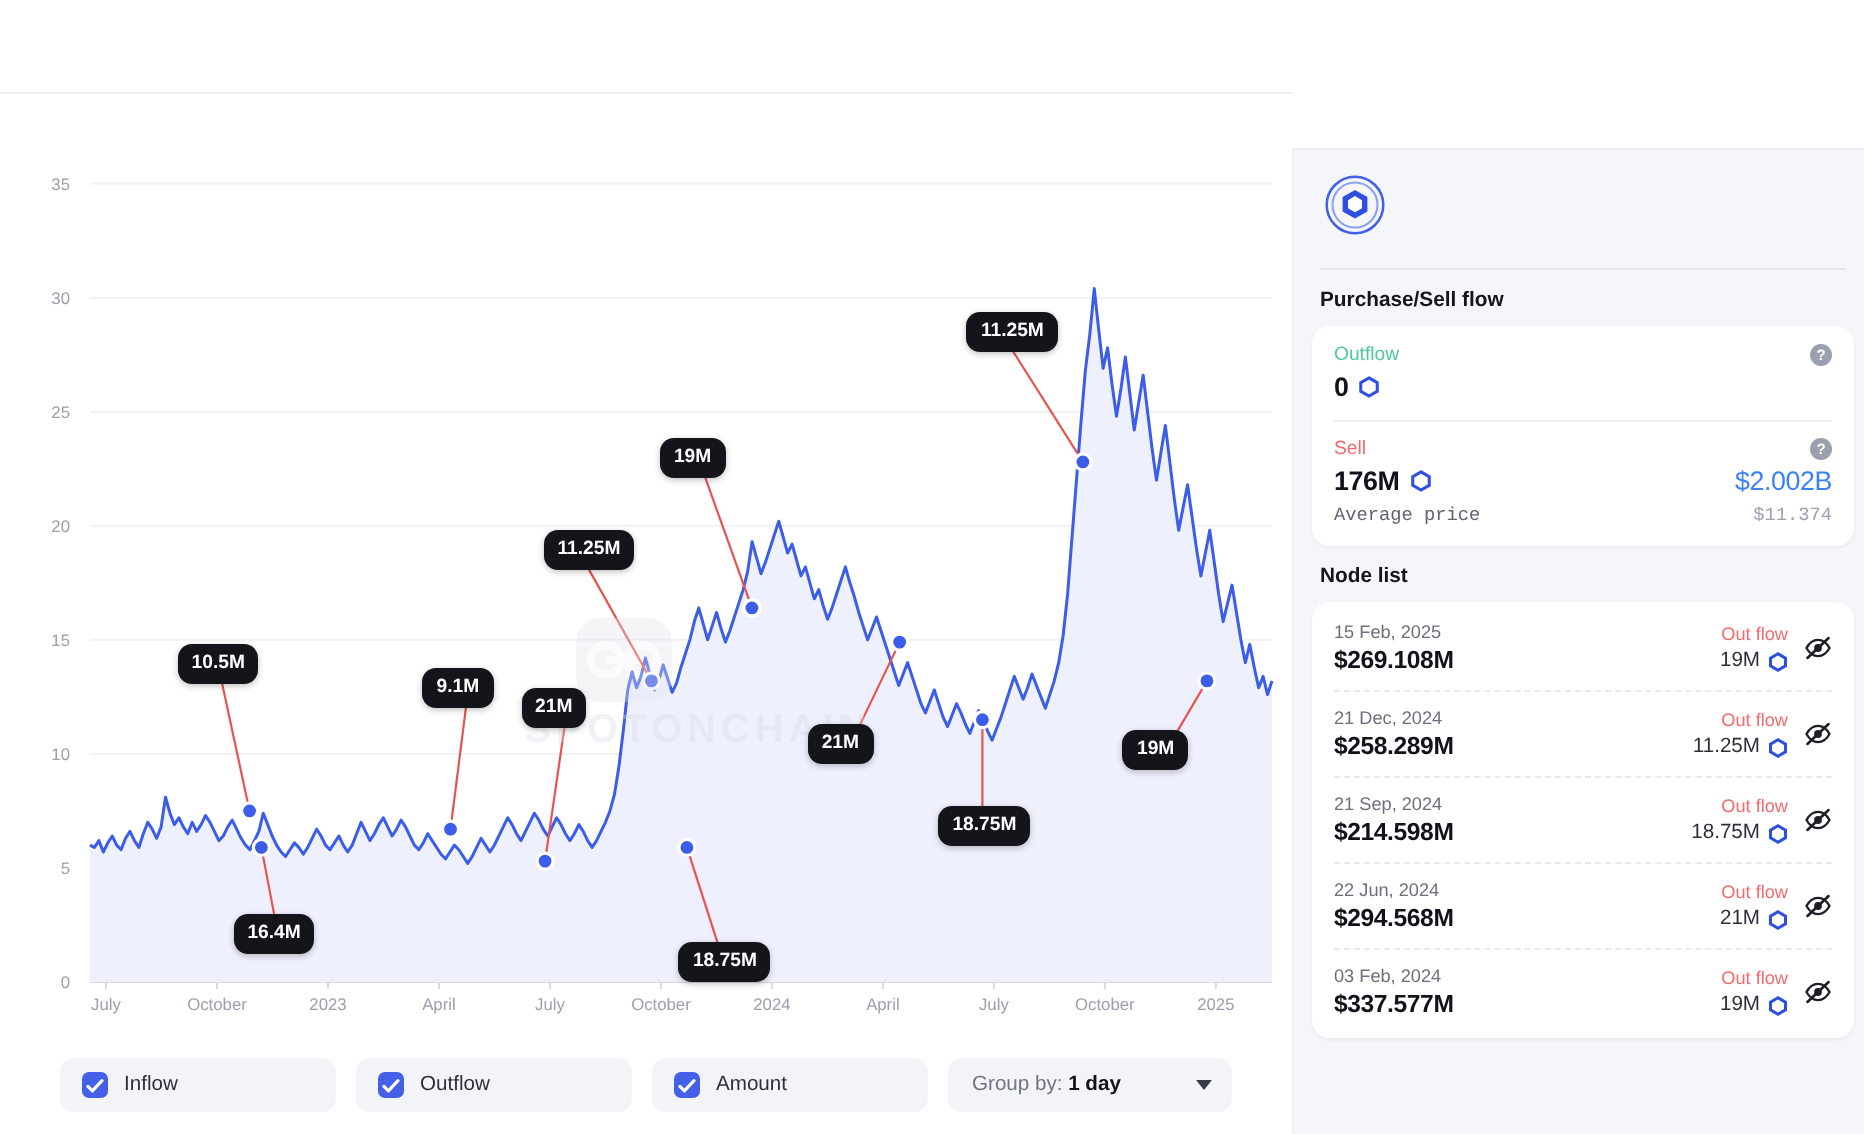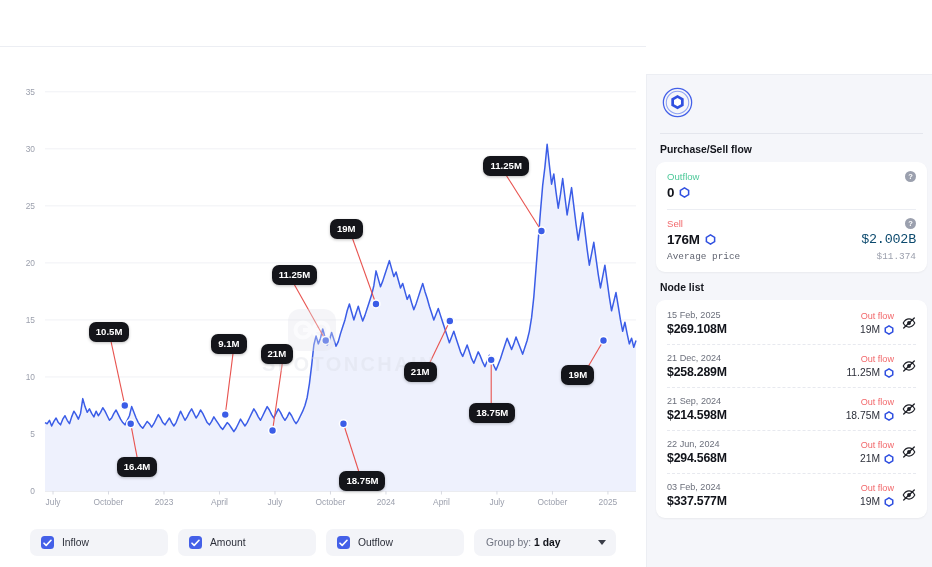--- a/index.html
+++ b/index.html
@@ -60,21 +60,21 @@
                box-shadow: 0 1px 2px rgba(20,22,29,.05); }
   .flow-row-top { display:flex; justify-content:space-between; align-items:flex-start; }
   .flow-lbl { font-size:9.6px; font-weight:500; }
   .flow-lbl.buy { color:#4ec99a; }
   .flow-lbl.sell { color:#f2696c; }
   .qmark { width:11px;height:11px;border-radius:50%;background:#9ba0ae;color:#fff;font-size:7.5px;
            display:flex;align-items:center;justify-content:center;font-weight:700; flex:none; }
   .amt-line { display:flex; align-items:center; justify-content:space-between; margin-top:3px; }
   .amt-l { display:flex; align-items:center; gap:5px; }
   .amt { font-size:13.4px; font-weight:700; color:#11131a; letter-spacing:-.2px; }
-  .usd { font-size:13.4px; color:#0c4a6e; font-weight:400; letter-spacing:-.2px;font-family:Liberation Mono, monospace; }
+  .usd { font-size:13.4px; color:#3b82f6; font-weight:400; letter-spacing:-.2px; }
   .inner-div { height:1px; background:#eceef3; margin: 9px 0 8px 0; }
   .avg-line { display:flex; justify-content:space-between; margin-top:4px;font-family:Liberation Mono, monospace; }
   .avg-l { font-size:9.4px; color:#5f636f; }
   .avg-r { font-size:9.4px; color:#9ca0ad; }
 
   .node-card { background:#fff; border-radius:9px; padding: 2px 11px; margin-top: 1px;
                box-shadow: 0 1px 2px rgba(20,22,29,.05); }
   .node-row { display:flex; justify-content:space-between; align-items:center;
               padding: 8px 0 8px 0; border-bottom:1px dashed #e7e9ef; }
   .node-row:last-child { border-bottom:none; }
@@ -196,30 +196,30 @@
           </span>
           <span>Inflow</span>
         </div>
 
         <div class="chip">
           <span class="cbx">
             <svg width="9" height="8" viewBox="0 0 9 8">
                 <path d="M1 4.2 L3.2 6.4 L8 1.3" stroke="#fff" stroke-width="1.6" fill="none" stroke-linecap="round" stroke-linejoin="round"></path>
               </svg>
           </span>
-          <span>Amount</span>
+          <span>Outflow</span>
         </div>
 
         <div class="chip">
           <span class="cbx">
             <svg width="9" height="8" viewBox="0 0 9 8">
                 <path d="M1 4.2 L3.2 6.4 L8 1.3" stroke="#fff" stroke-width="1.6" fill="none" stroke-linecap="round" stroke-linejoin="round"></path>
               </svg>
           </span>
-          <span>Outflow</span>
+          <span>Amount</span>
         </div>
 
         <div class="chip sel">
           <span>
             <span class="gl">Group by:</span>
             <b>1 day</b>
           </span>
           <span class="caret"></span>
         </div>
       </div>

